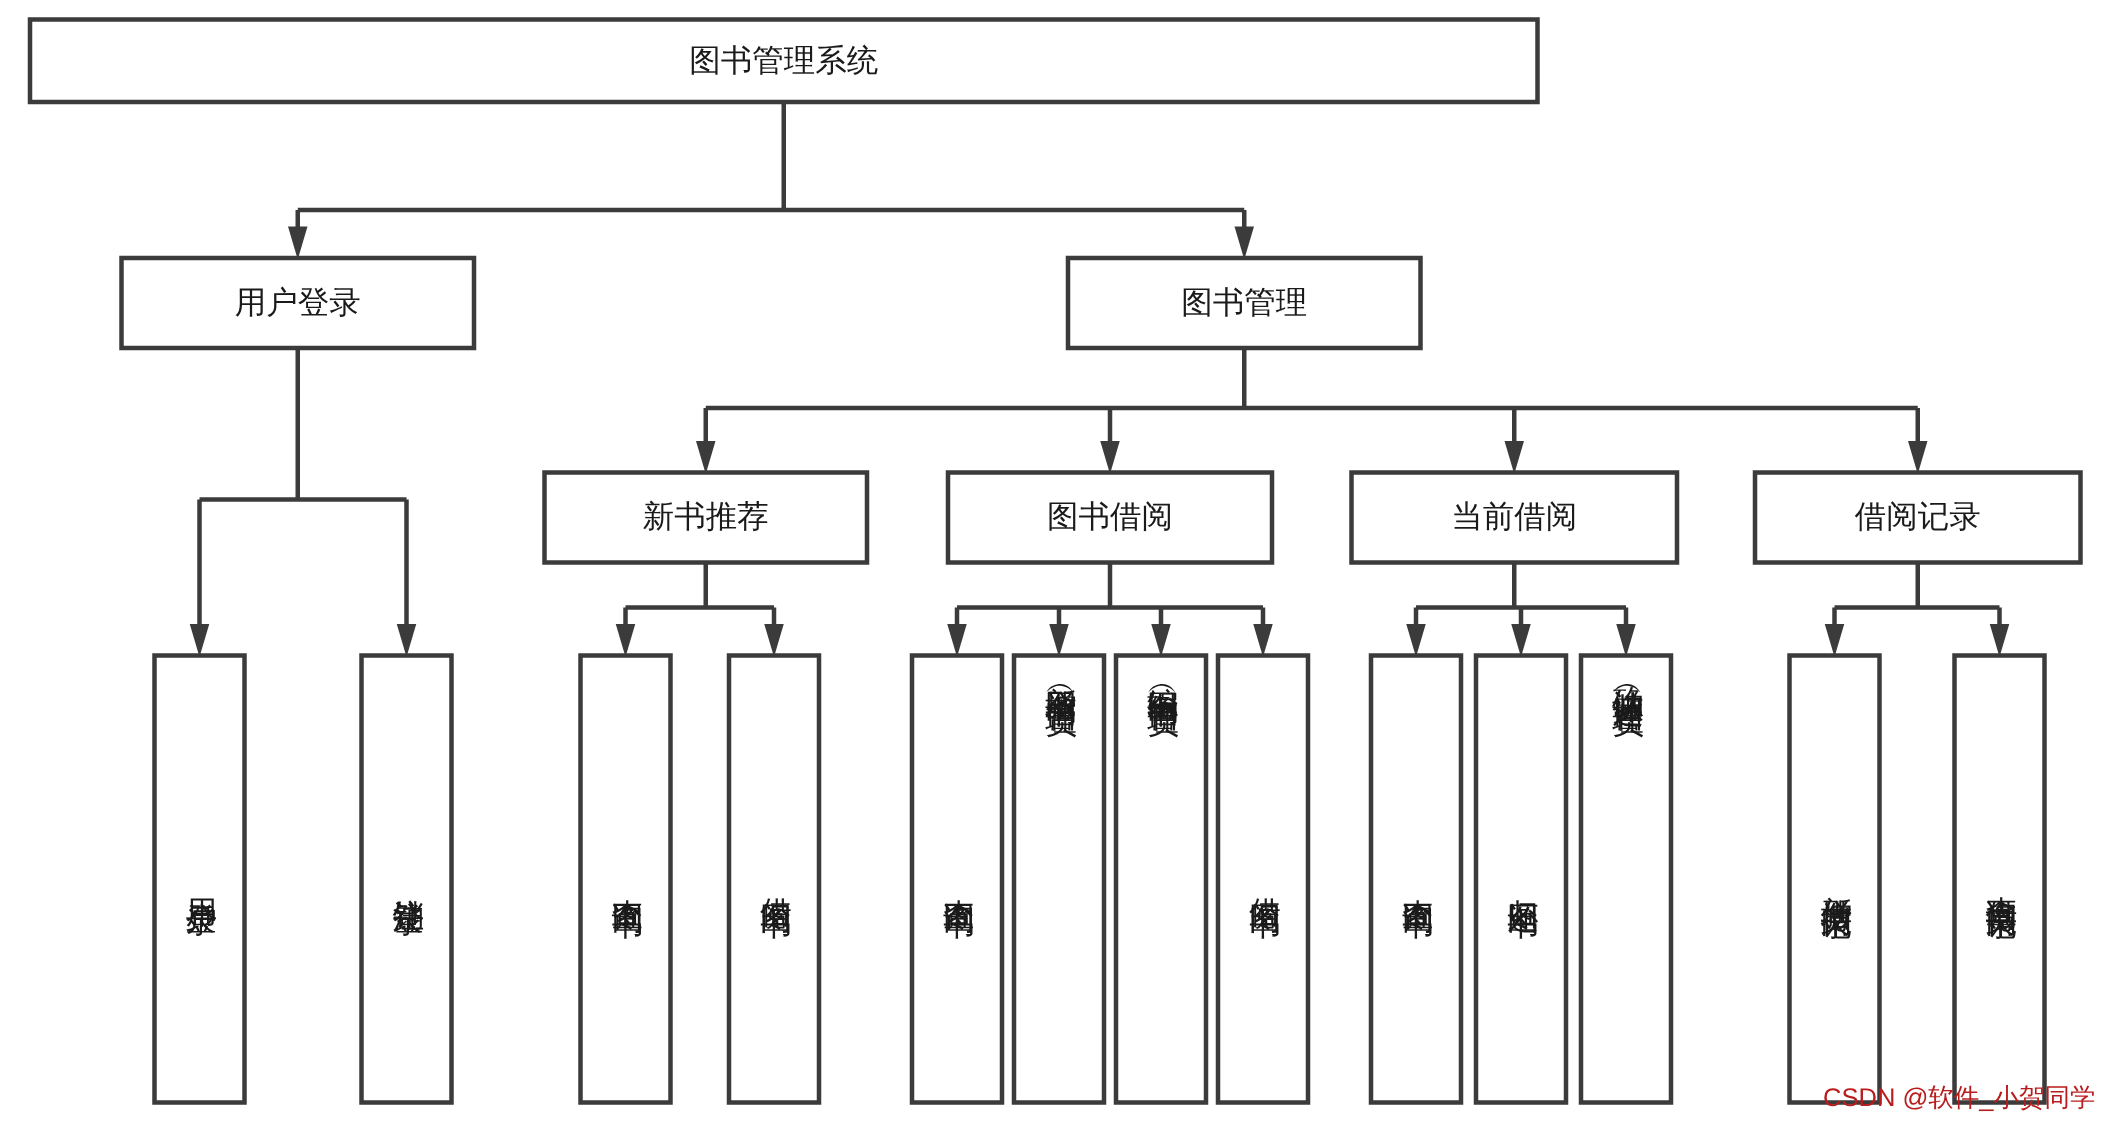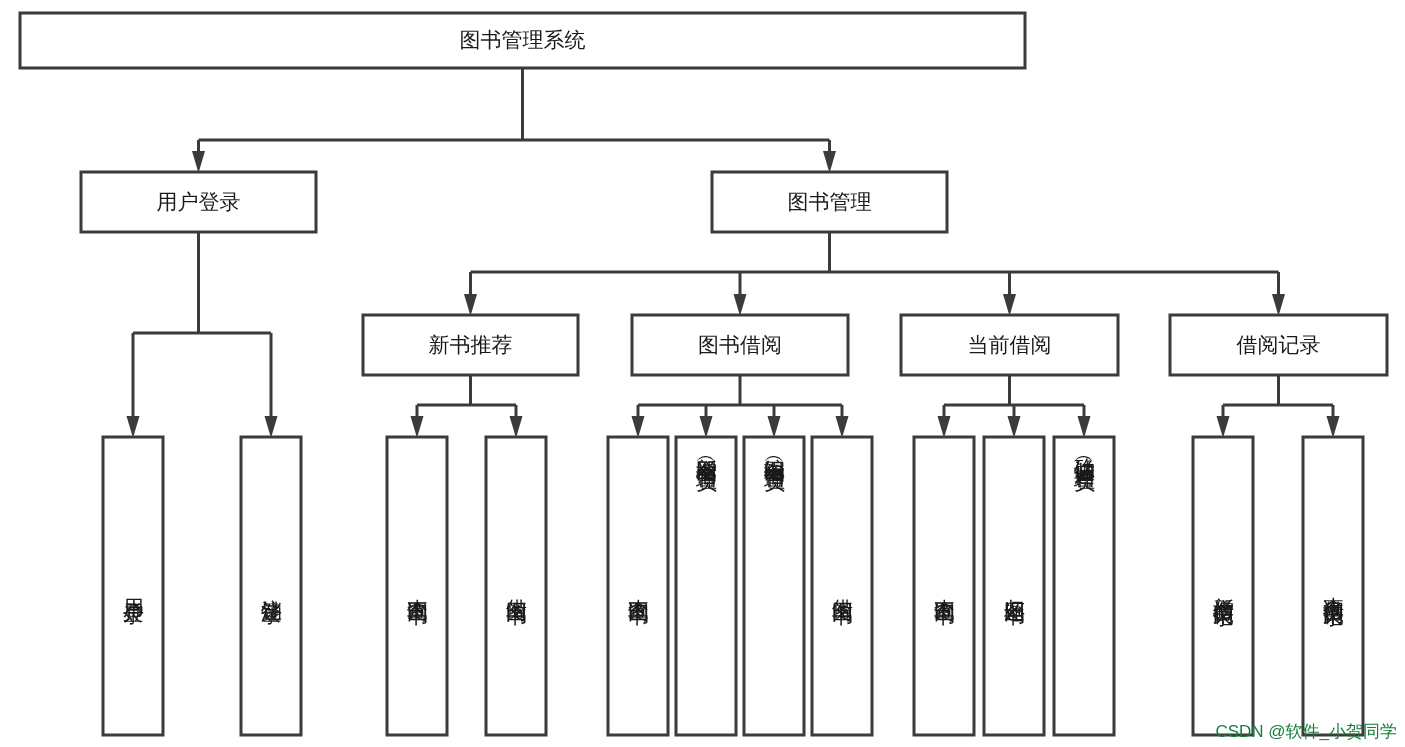--- a/index.html
+++ b/index.html
@@ -65,21 +65,21 @@
     color: #1a1a1a;
     letter-spacing: 2px;
     white-space: nowrap;
   }
   .watermark {
     position: absolute;
     right: 8px;
     bottom: 4px;
     font-family: "Liberation Sans", "DejaVu Sans", sans-serif;
     font-size: 17px;
-    color: #15803d;
+    color: #b91c1c;
     white-space: nowrap;
     user-select: none;
   }
 </style>
 </head>
 <body>
 
 <div id="diagram-root">
 
   <svg class="flow-svg" id="flow-svg" viewBox="0 0 1405 747" xmlns="http://www.w3.org/2000/svg">

